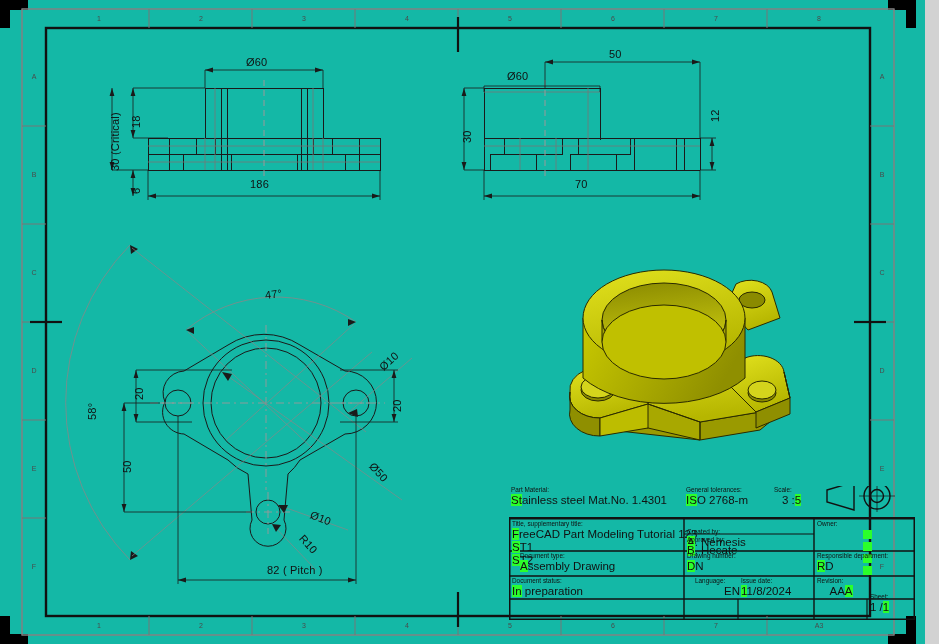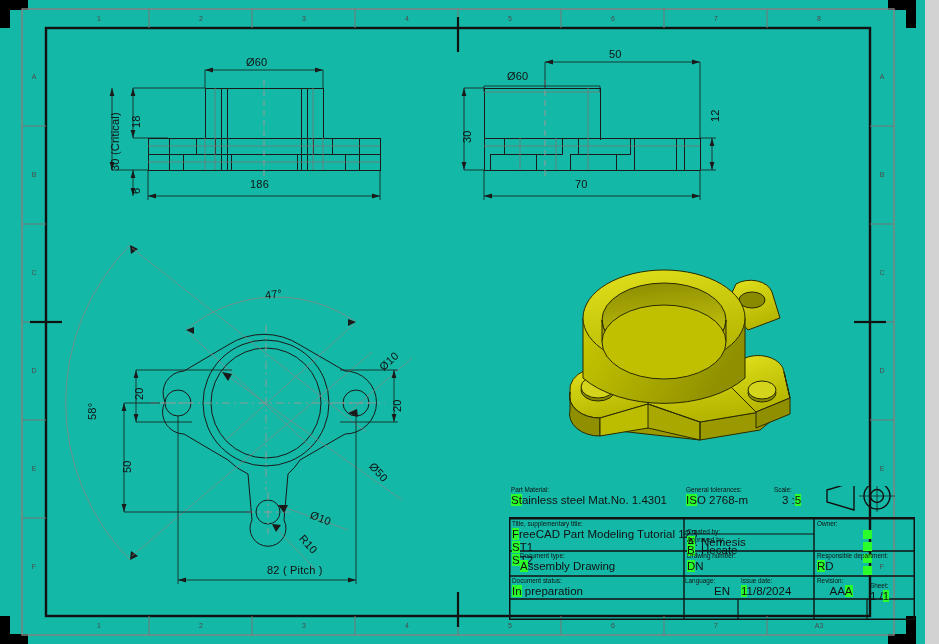--- a/index.html
+++ b/index.html
@@ -547,35 +547,35 @@
     <div class="cell" style="left:308px;top:66px;">
       <div class="lbl">Responsible department:</div>
       <div class="val"><span class="hl">R</span><span>D</span></div>
     </div>
 
     <div class="cell" style="left:3px;top:91px;">
       <div class="lbl">Document status:</div>
       <div class="val"><span class="hl">In</span><span> preparation</span></div>
     </div>
 
-    <div class="cell" style="left:176px;top:91px;width:48px;">
+    <div class="cell" style="left:186px;top:91px;width:48px;">
       <div class="lbl">Language:</div>
       <div class="val" style="text-align:right;padding-right:3px;"><span>EN</span><span class="hl"> </span></div>
     </div>
 
     <div class="cell" style="left:232px;top:91px;">
       <div class="lbl">Issue date:</div>
       <div class="val"><span class="hl">1</span><span>1/8/2024</span></div>
     </div>
 
     <div class="cell" style="left:308px;top:91px;width:48px;">
       <div class="lbl">Revision:</div>
       <div class="val" style="text-align:center;"><span>AA</span><span class="hl">A</span></div>
     </div>
 
-    <div class="cell" style="left:361px;top:96px;width:68px;">
+    <div class="cell" style="left:361px;top:107px;width:68px;">
       <div class="lbl">Sheet:</div>
       <div class="val"><span>1 /</span><span class="hl">1</span></div>
     </div>
   </div>
 
 </div>
 <div id="app-bg-right"></div>
 
 </body></html>

